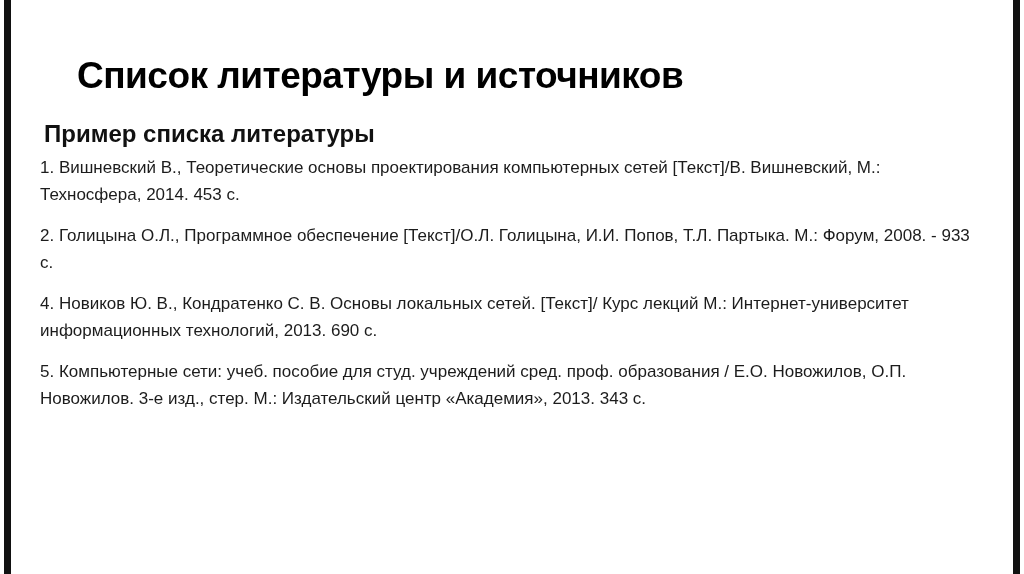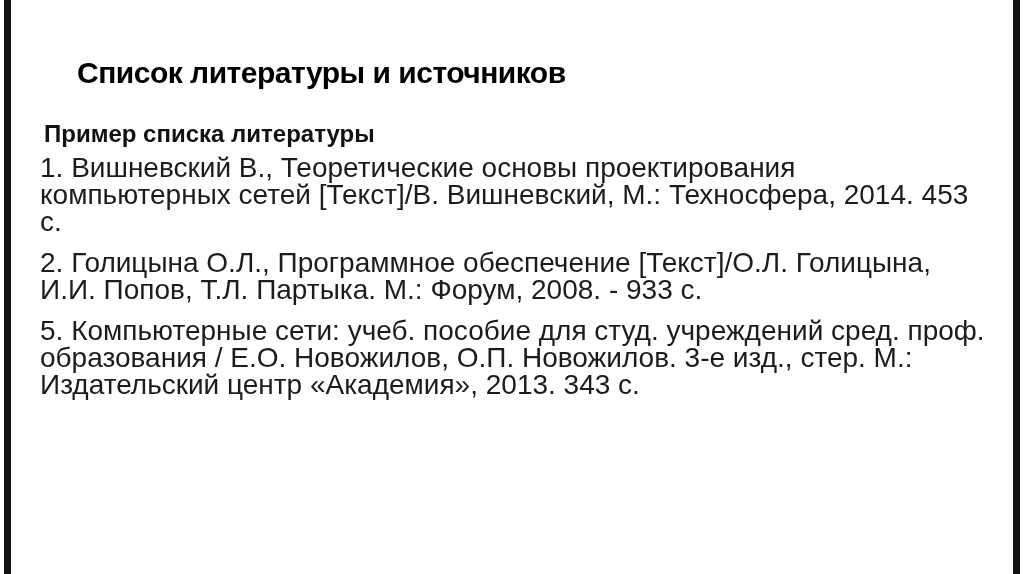--- a/index.html
+++ b/index.html
@@ -23,21 +23,21 @@
     height: 574px;
     background: #111111;
   }
   .edge-bar.left  { left: 4px; }
   .edge-bar.right { left: 1013px; }
   .slide-title {
     position: absolute;
     left: 77px;
     top: 56px;
     margin: 0;
-    font-size: 30px;
+    font-size: 37px;
     line-height: 1.1;
     font-weight: bold;
     letter-spacing: -0.5px;
     color: #000000;
     white-space: nowrap;
   }
   .subtitle {
     position: absolute;
     left: 40px;
     top: 116px;
@@ -45,21 +45,21 @@
     font-size: 24px;
     line-height: 27px;
     font-weight: bold;
     color: #111111;
   }
   .references {
     position: absolute;
     left: 40px;
     top: 154px;
     width: 946px;
-    font-size: 28px;
+    font-size: 17px;
     line-height: 27px;
     color: #1c1c1c;
   }
   .references p {
     margin: 0 0 14px 0;
     padding: 0;
   }
 </style>
 </head>
 <body>
@@ -70,16 +70,17 @@
 
   <div class="edge-bar right"></div>
 
   <h1 class="slide-title">Список литературы и источников</h1>
 
   <h2 class="subtitle">Пример списка литературы</h2>
 
   <div class="references">
     <p>1. Вишневский В., Теоретические основы проектирования компьютерных сетей [Текст]/В. Вишневский, М.: Техносфера, 2014. 453 с.</p>
     <p>2. Голицына О.Л., Программное обеспечение [Текст]/О.Л. Голицына, И.И. Попов, Т.Л. Партыка. М.: Форум, 2008. - 933 с.</p>
+    <p>4. Новиков Ю. В., Кондратенко С. В. Основы локальных сетей. [Текст]/ Курс лекций М.: Интернет-университет информационных технологий, 2013. 690 с.</p>
     <p>5. Компьютерные сети: учеб. пособие для студ. учреждений сред. проф. образования / Е.О. Новожилов, О.П. Новожилов. 3-е изд., стер. М.: Издательский центр «Академия», 2013. 343 с.</p>
   </div>
 
 </div>
 
 </body></html>

